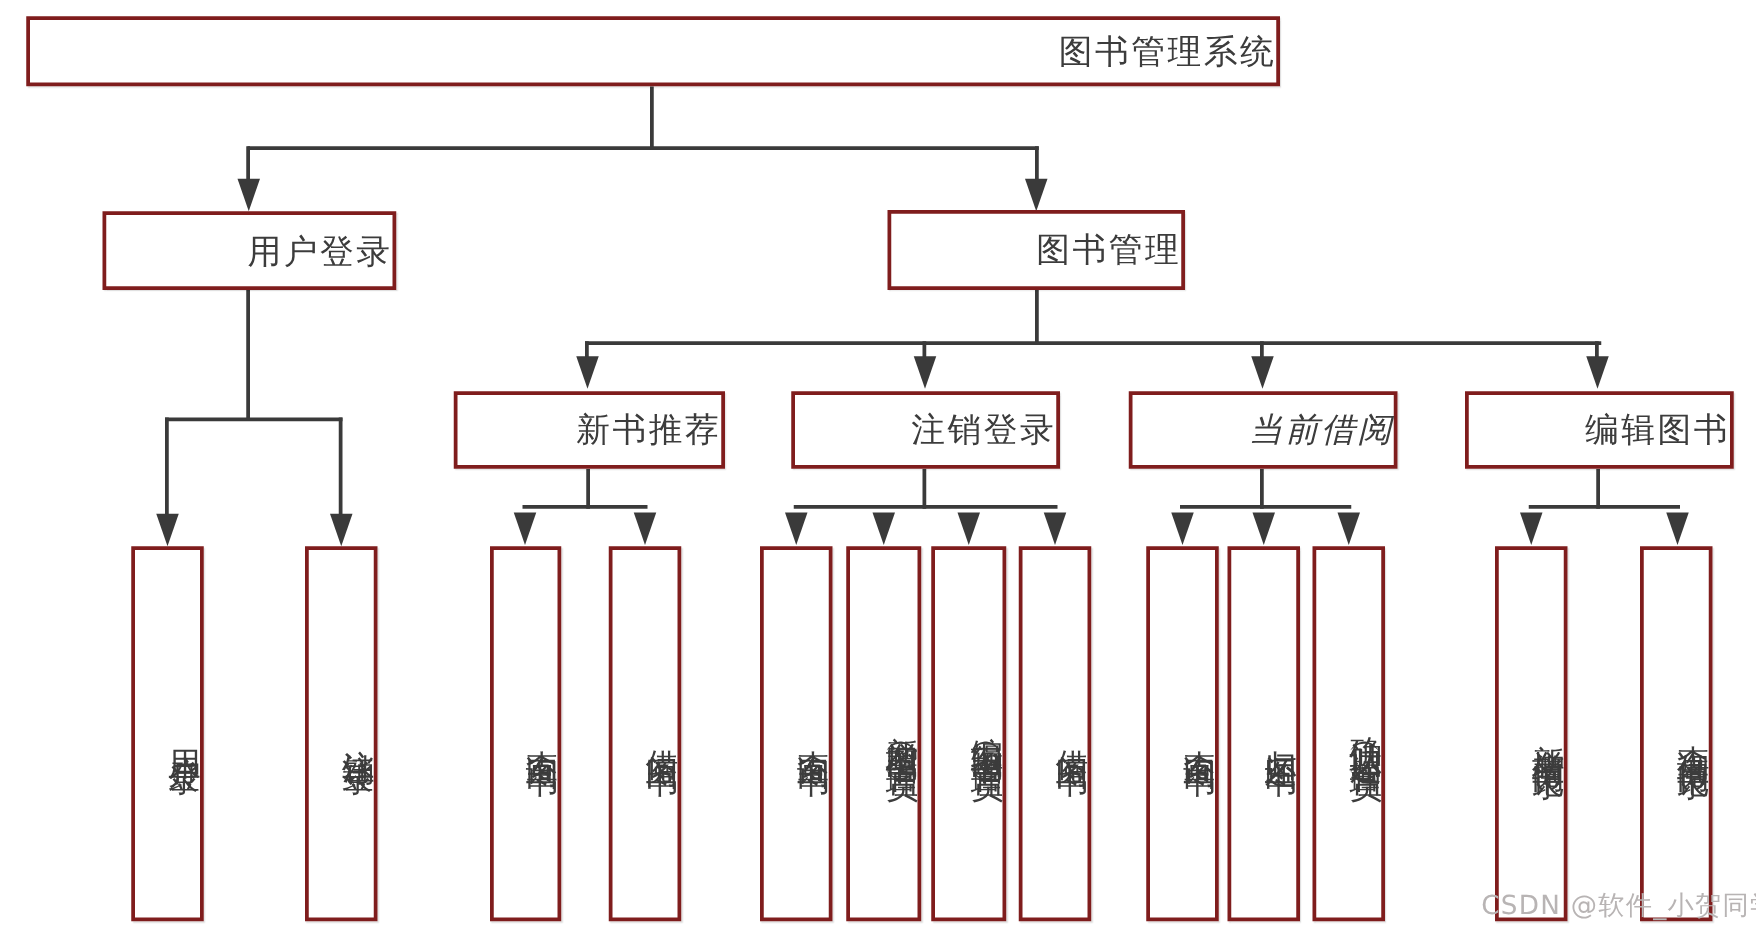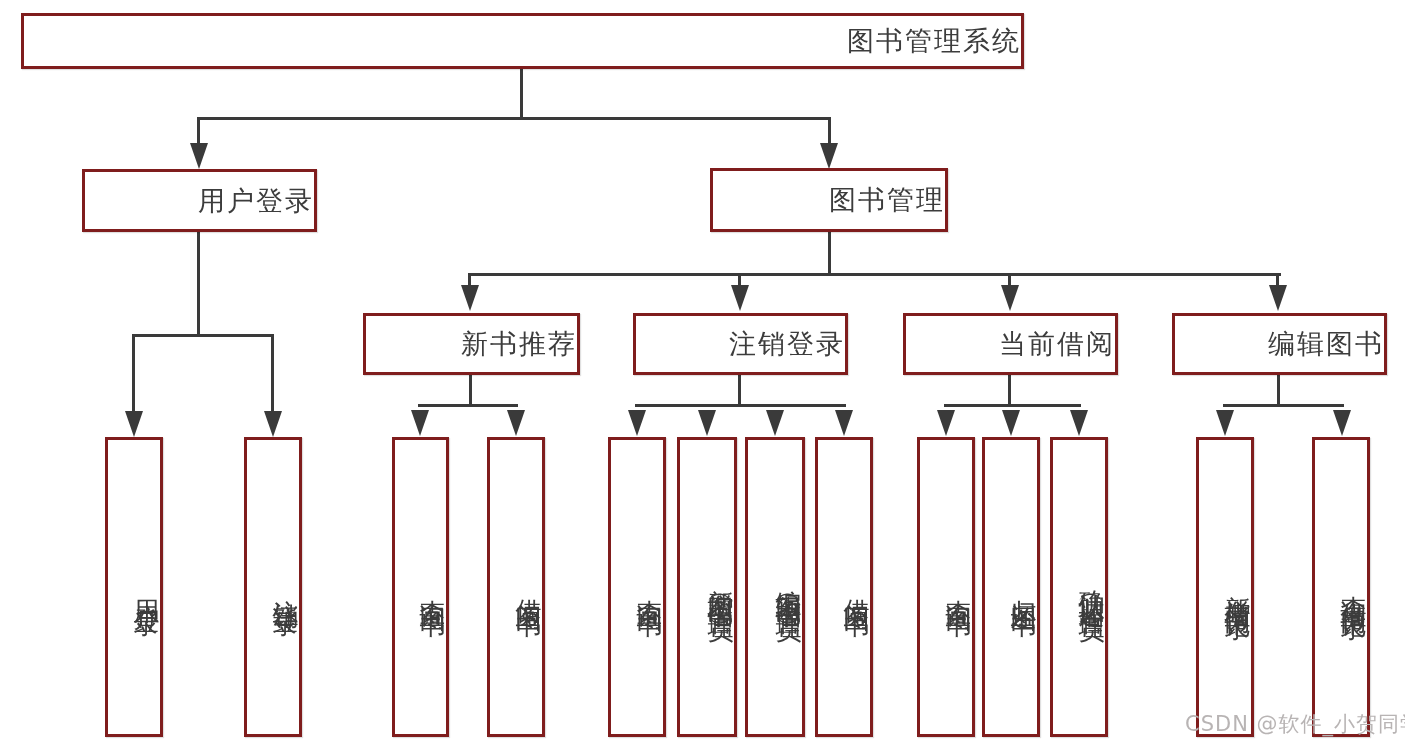--- a/index.html
+++ b/index.html
@@ -92,21 +92,21 @@
   <div class="node h" style="left:710px;top:168px;width:238px;height:64px;">
     <span>图书管理</span>
   </div>
 
   <div class="node h" style="left:363px;top:313px;width:217px;height:62px;">
     <span>新书推荐</span>
   </div>
   <div class="node h" style="left:633px;top:313px;width:215px;height:62px;">
     <span>注销登录</span>
   </div>
-  <div class="node h" style="left:903px;top:313px;width:215px;height:62px;">
+  <div class="node h" style="left:903px;top:313px;width:215px;height:62px;font-style:italic;">
     <span>当前借阅</span>
   </div>
   <div class="node h" style="left:1172px;top:313px;width:215px;height:62px;">
     <span>编辑图书</span>
   </div>
 
   <div class="node v" style="left:105px;top:437px;width:58px;height:300px;">
     <span>用户登录</span>
   </div>
   <div class="node v" style="left:244px;top:437px;width:58px;height:300px;">

